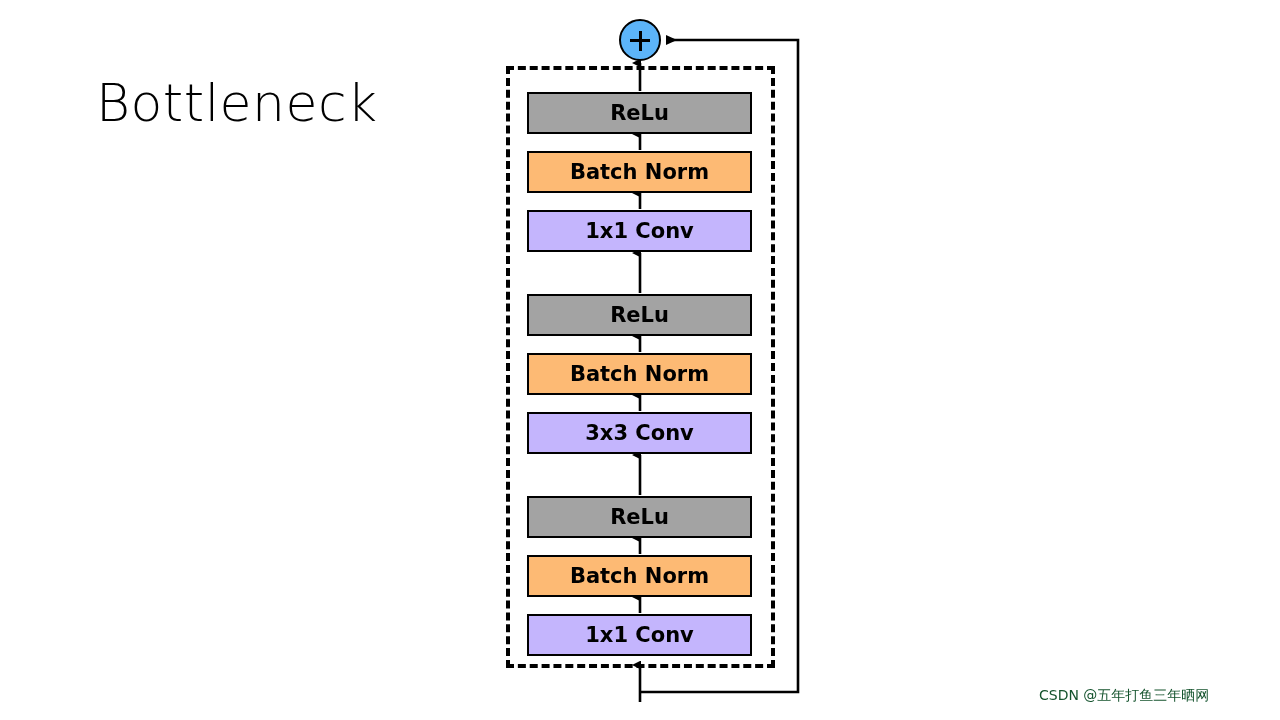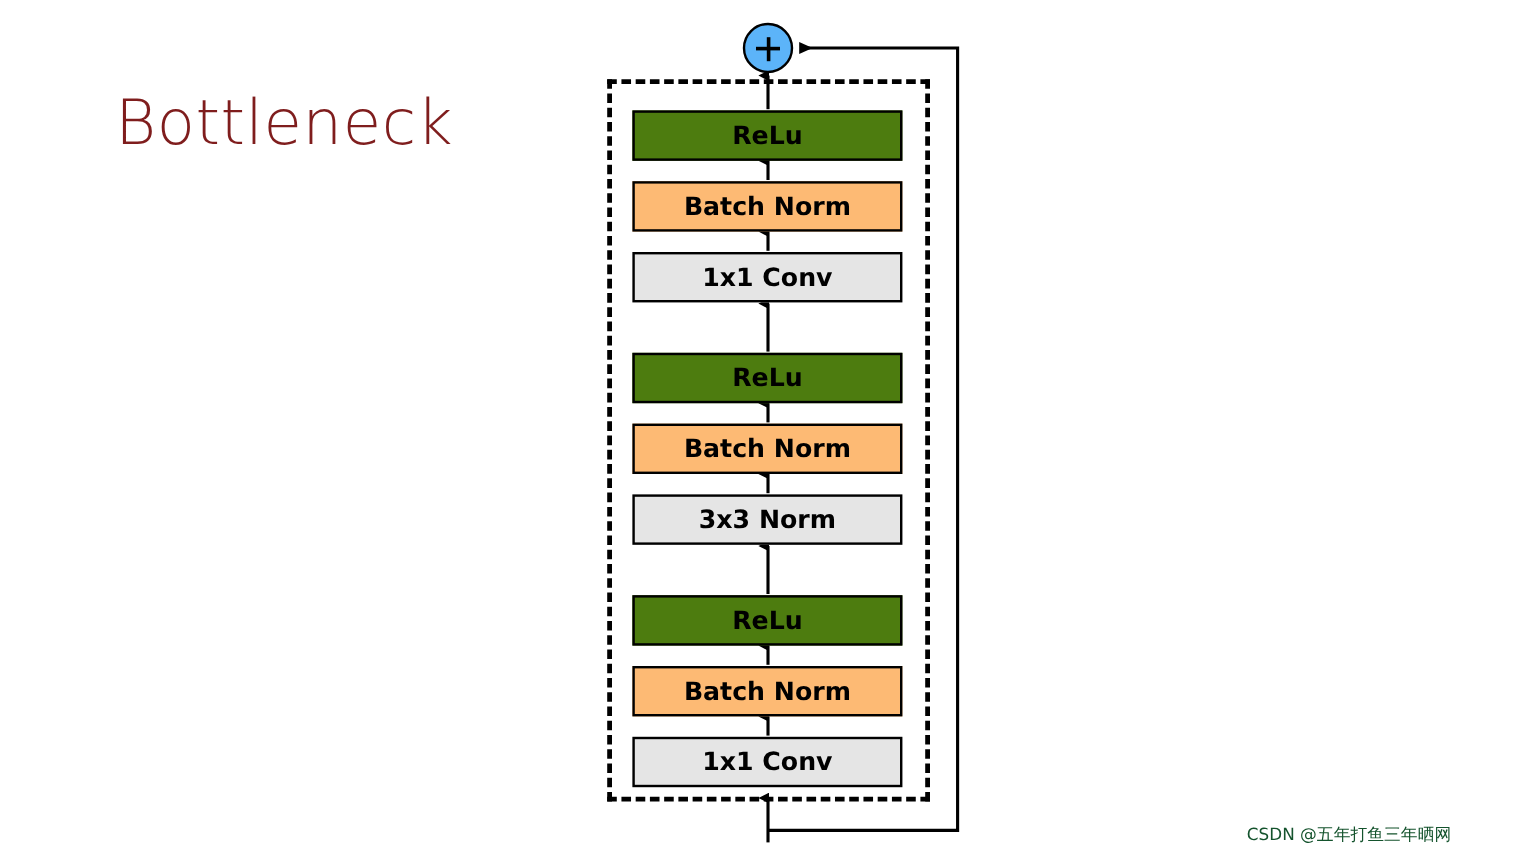--- a/index.html
+++ b/index.html
@@ -25,21 +25,21 @@
 
   
   #title {
     position: absolute;
     left: 96px;
     top: 72px;
     font-family: "DejaVu Sans", "Liberation Sans", sans-serif;
     font-weight: 100;
     font-size: 52px;
     line-height: 62px;
-    color: #7f1d1d;
+    color: #000000;
     letter-spacing: 0.5px;
     white-space: nowrap;
     -webkit-text-stroke: 0;
   }
 
   
   #dashed-box {
     position: absolute;
     left: 506px;
     top: 66px;
@@ -60,23 +60,23 @@
     box-sizing: border-box;
     display: flex;
     align-items: center;
     justify-content: center;
     font-family: "DejaVu Sans", "Liberation Sans", sans-serif;
     font-weight: bold;
     font-size: 21px;
     color: #000000;
     white-space: nowrap;
   }
-  .layer-relu  { background: #4d7c0f; }
+  .layer-relu  { background: #a3a3a3; }
   .layer-bn    { background: #fdba74; }
-  .layer-conv  { background: #e5e5e5; }
+  .layer-conv  { background: #c4b5fd; }
 
   
   #plus-node {
     position: absolute;
     left: 619px;
     top: 19px;
     width: 42px;
     height: 42px;
     border-radius: 50%;
     background: #5cb4f9;
@@ -176,21 +176,21 @@
     <span class="bar-h"></span>
     <span class="bar-v"></span>
   </div>
 
   <div class="layer-box layer-relu" style="top:92px;">ReLu</div>
   <div class="layer-box layer-bn" style="top:151px;">Batch Norm</div>
   <div class="layer-box layer-conv" style="top:210px;">1x1 Conv</div>
 
   <div class="layer-box layer-relu" style="top:294px;">ReLu</div>
   <div class="layer-box layer-bn" style="top:353px;">Batch Norm</div>
-  <div class="layer-box layer-conv" style="top:412px;">3x3 Norm</div>
+  <div class="layer-box layer-conv" style="top:412px;">3x3 Conv</div>
 
   <div class="layer-box layer-relu" style="top:496px;">ReLu</div>
   <div class="layer-box layer-bn" style="top:555px;">Batch Norm</div>
   <div class="layer-box layer-conv" style="top:614px;">1x1 Conv</div>
 
   <div id="watermark">CSDN @五年打鱼三年晒网</div>
 
 </div>
 
 </body></html>

